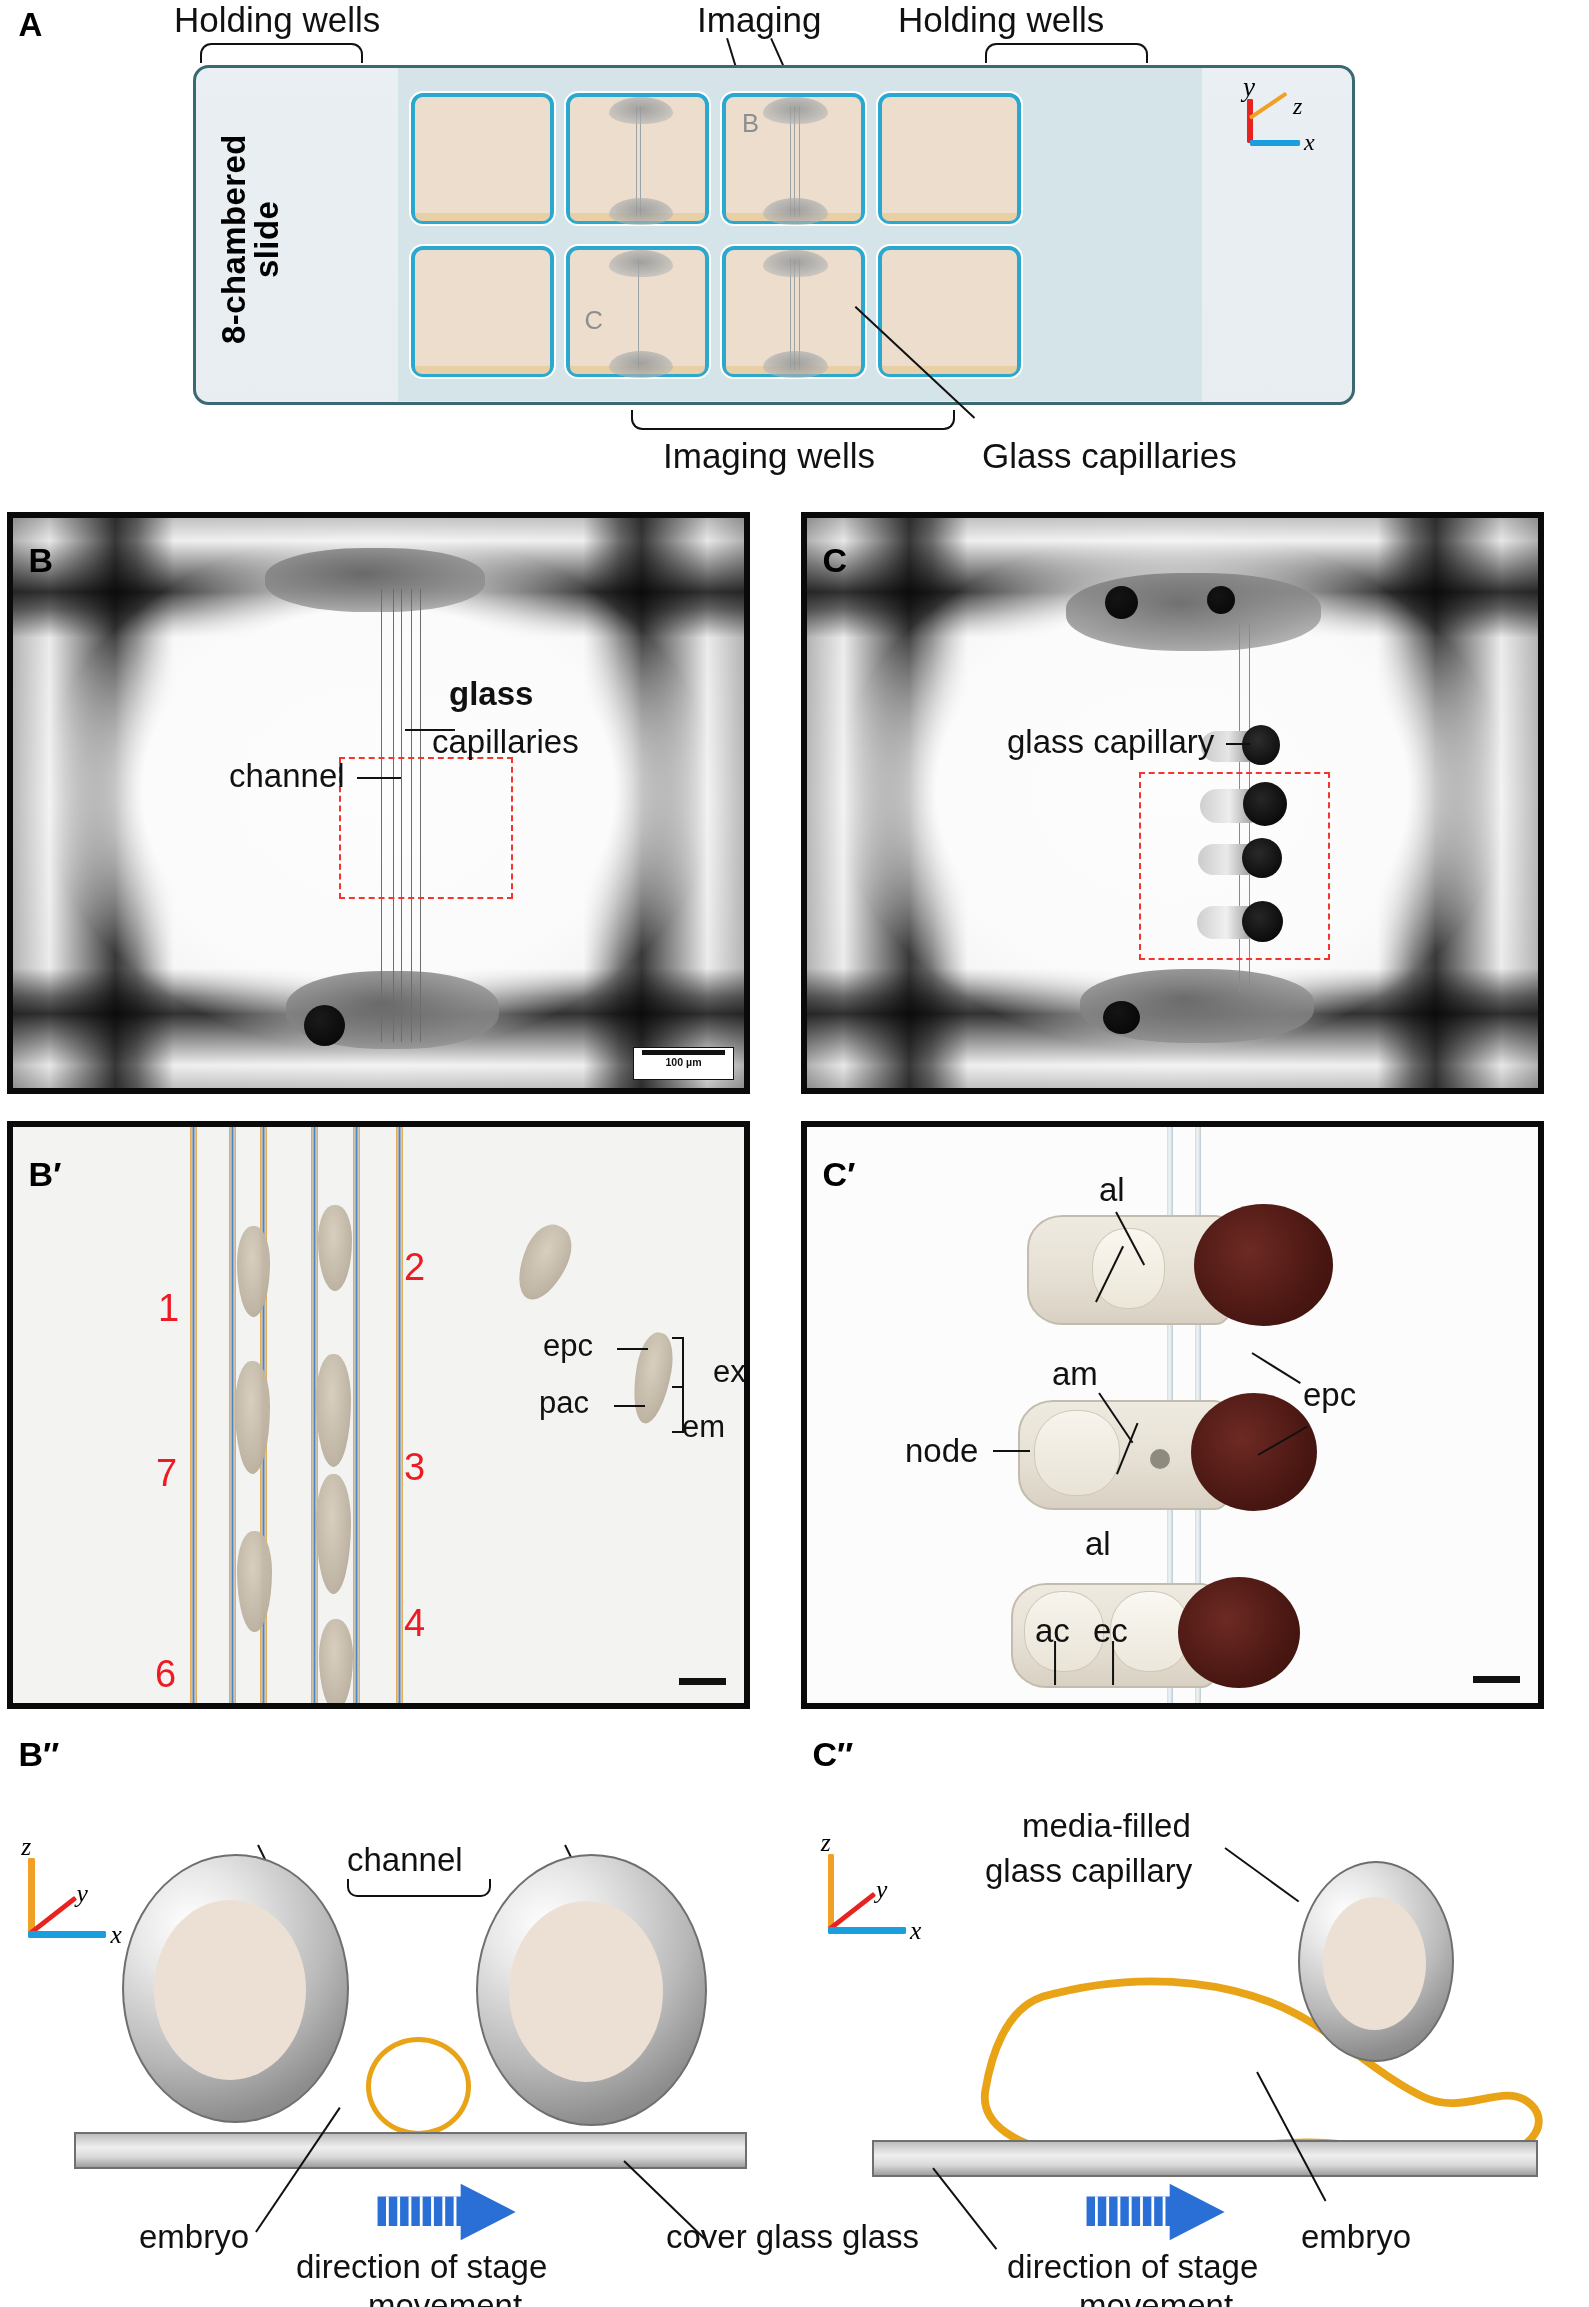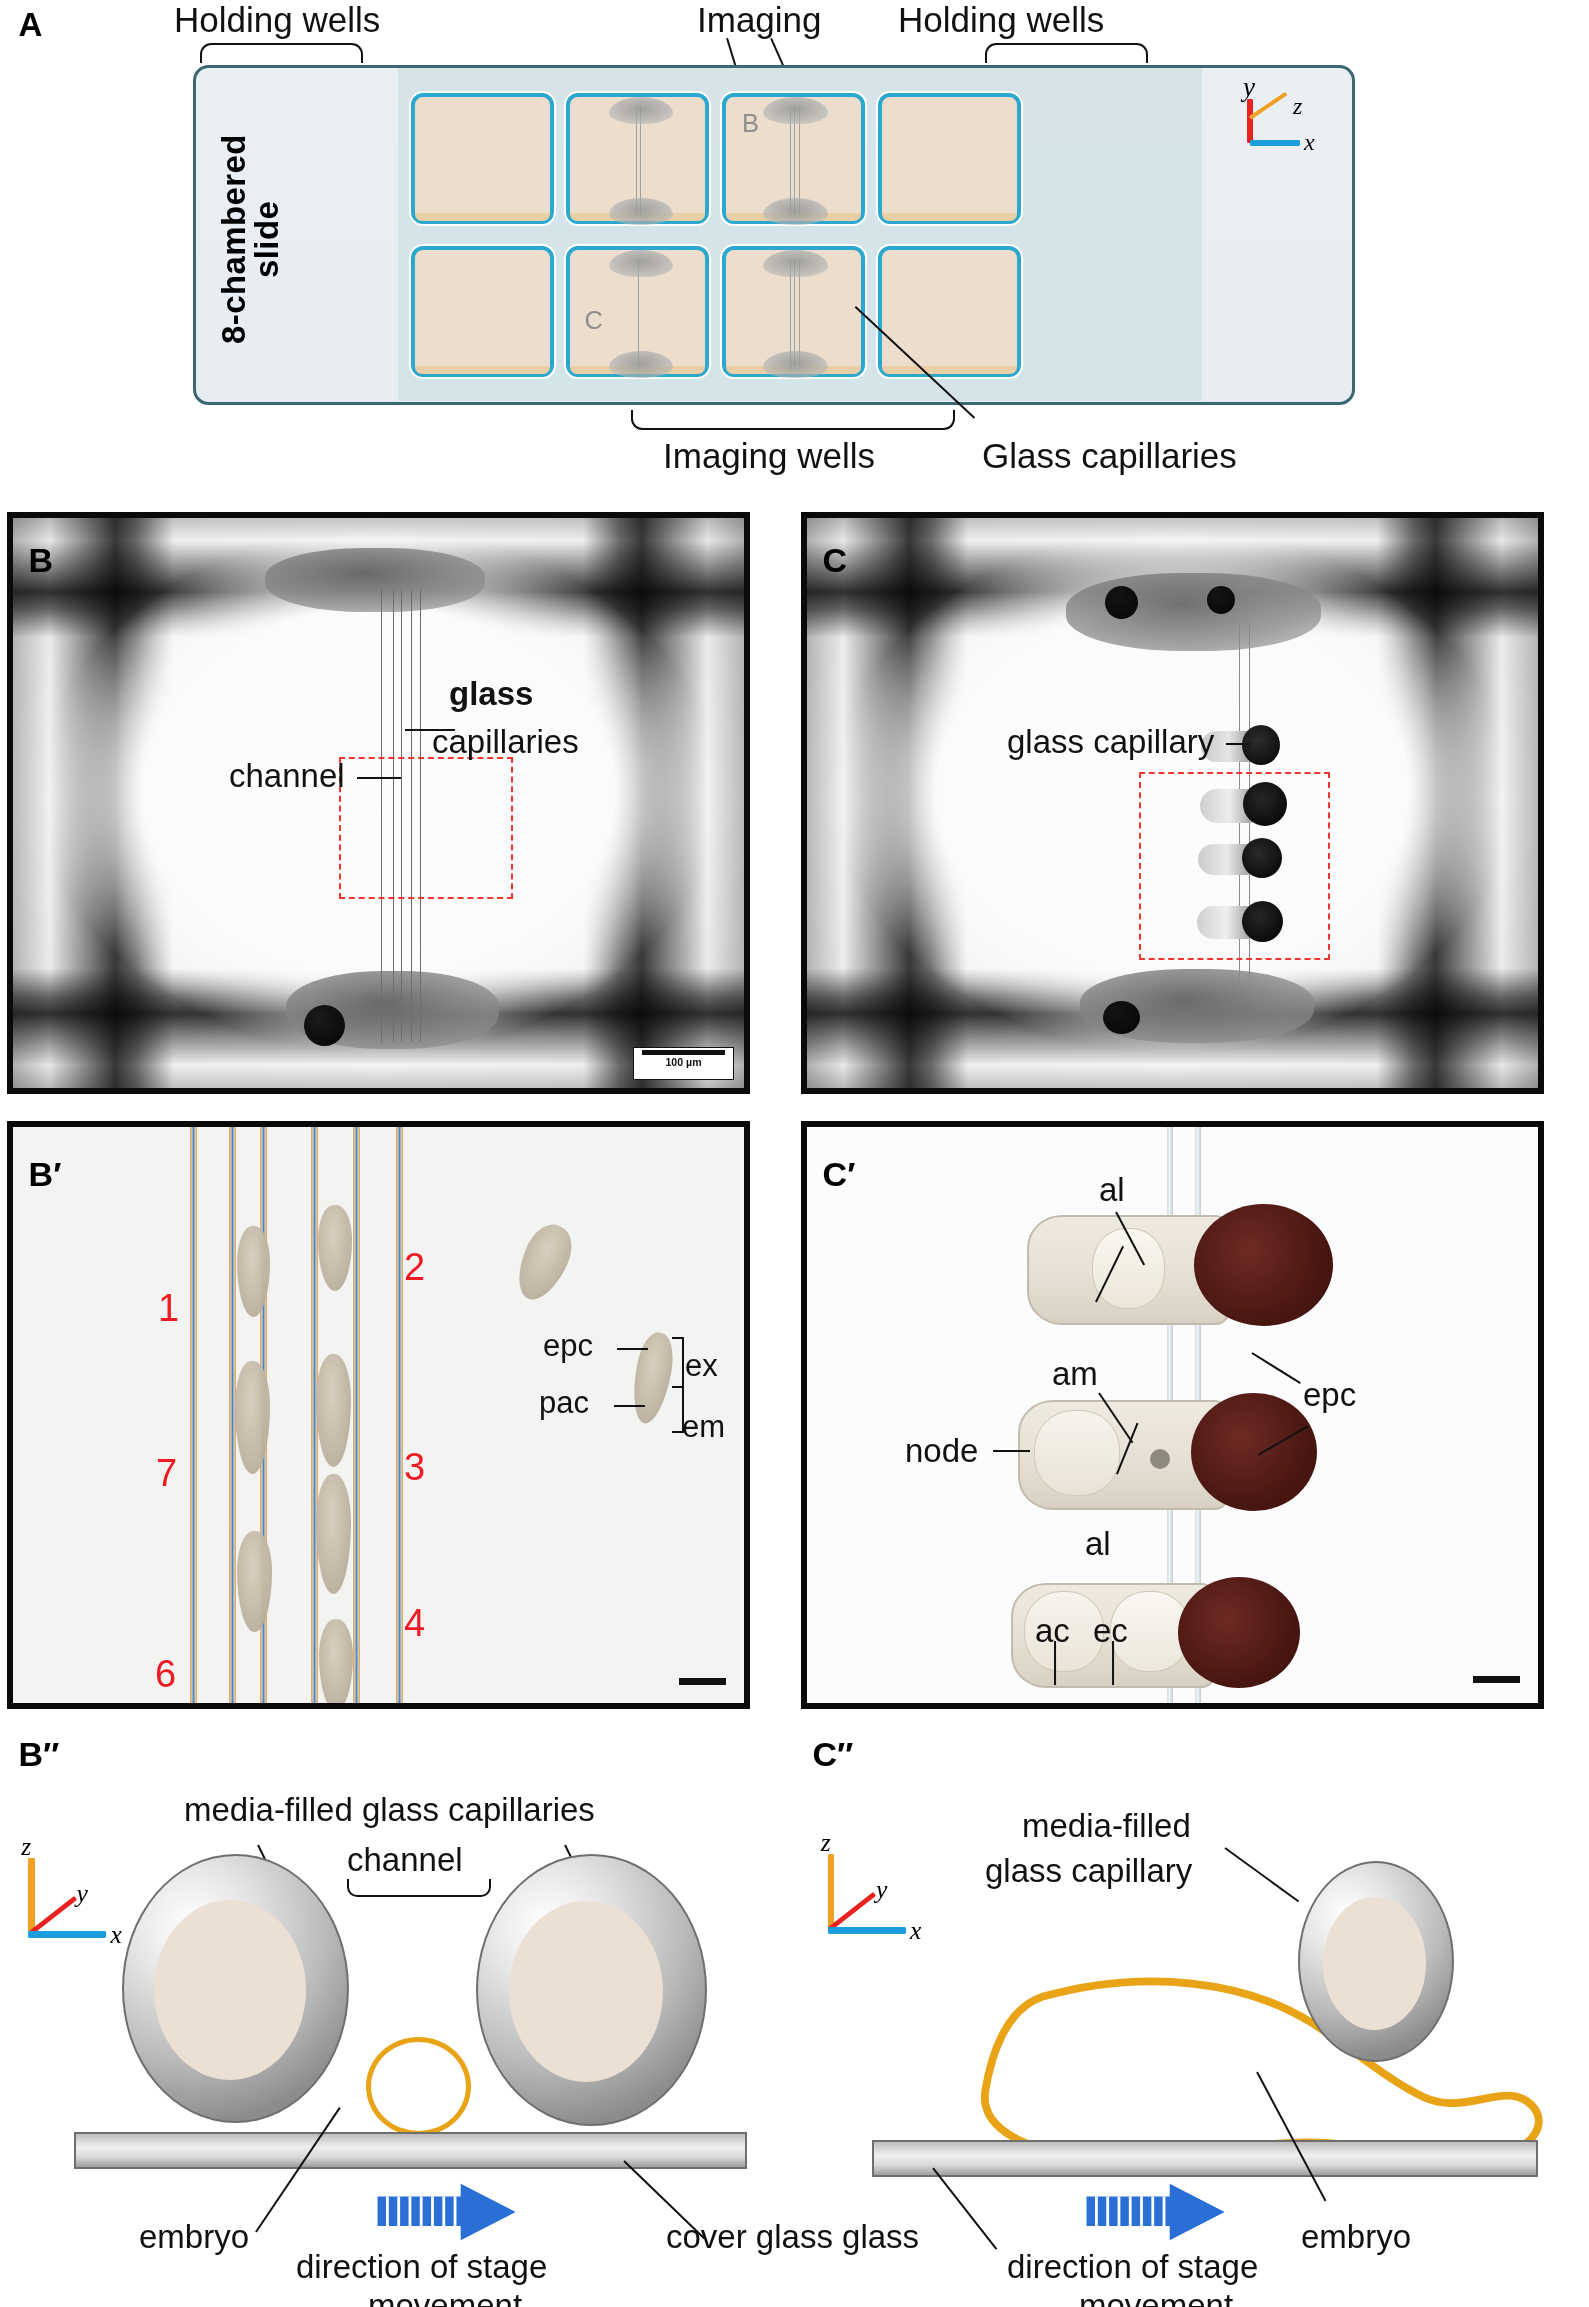--- a/index.html
+++ b/index.html
@@ -297,21 +297,21 @@
     <div class="numRed" style="left:391px;top:319px;">3</div>
     <div class="numRed" style="left:391px;top:475px;">4</div>
     <div class="numRed" style="left:142px;top:526px;">6</div>
 
     <div class="annotTxt" style="left:530px;top:201px;font-size:31px;">epc</div>
     <div class="lead" style="left:604px;top:221px;width:31px;"></div>
 
     <div class="annotTxt" style="left:526px;top:258px;font-size:31px;">pac</div>
     <div class="lead" style="left:601px;top:278px;width:31px;"></div>
 
-    <div class="annotTxt" style="left:672px;top:221px;font-size:31px;">ex</div>
+    <div class="annotTxt" style="left:672px;top:227px;font-size:31px;padding-left:28px;">ex</div>
     <div class="annotTxt" style="left:669px;top:282px;font-size:31px;">em</div>
     <div class="brace" style="left:659px;top:210px;width:10px;height:47px;border-left:none;"></div>
     <div class="brace" style="left:659px;top:259px;width:10px;height:43px;border-left:none;"></div>
 
     <div class="panelLetter" style="left:15.6px;top:28px;font-size:34px;">B′</div>
 
     <div class="plainBar" style="right:18.4px;bottom:18.4px;width:47px;height:7px;"></div>
   </div>
 
   <div class="micro" style="left:801px;top:1121px;width:743px;height:588px;">
@@ -370,21 +370,20 @@
 
     <div class="panelLetter" style="left:15.6px;top:28px;font-size:34px;">C′</div>
 
     <div class="plainBar" style="right:18.4px;bottom:20px;width:47px;height:7px;"></div>
   </div>
 
   <div class="abs" style="left:0px;top:1722px;width:796px;height:585px;">
 
     <div class="panelLetter" style="left:18.4px;top:12.8px;font-size:34px;">B″</div>
 
-    <div class="schemTxt" style="left:184px;top:69px;font-size:33px;">media-filled glass capillaries</div>
     <div class="lead" style="left:258px;top:122px;width:75px;transform:rotate(64deg);"></div>
     <div class="lead" style="left:565px;top:122px;width:75px;transform:rotate(64deg);"></div>
 
     <div class="abs" style="left:18.4px;top:120px;width:128px;height:113px;">
       <div class="axBar" style="left:10px;top:15.6px;width:6.4px;height:78px;background:#f0a026;"></div>
       <div class="axBar" style="left:11.3px;top:89px;width:58px;height:5px;background:#e8231f;
            transform:rotate(-38deg);transform-origin:0 50%;"></div>
       <div class="axBar" style="left:10px;top:89px;width:78px;height:7px;background:#1b9ede;"></div>
       <div style="position:absolute;left:2.8px;top:-10px;font-size:25.5px;font-style:italic;font-family:'Liberation Serif',serif;">z</div>
       <div style="position:absolute;left:58px;top:37px;font-size:25.5px;font-style:italic;font-family:'Liberation Serif',serif;">y</div>

